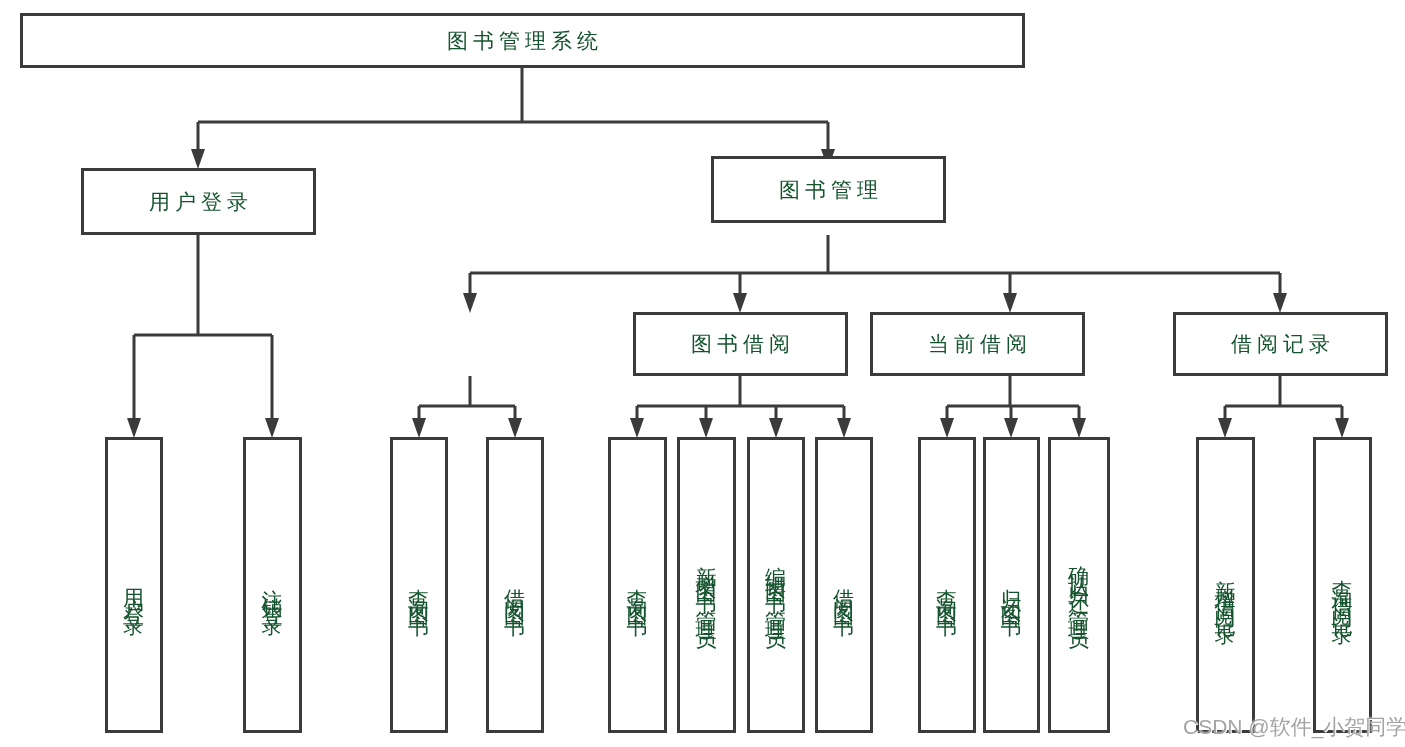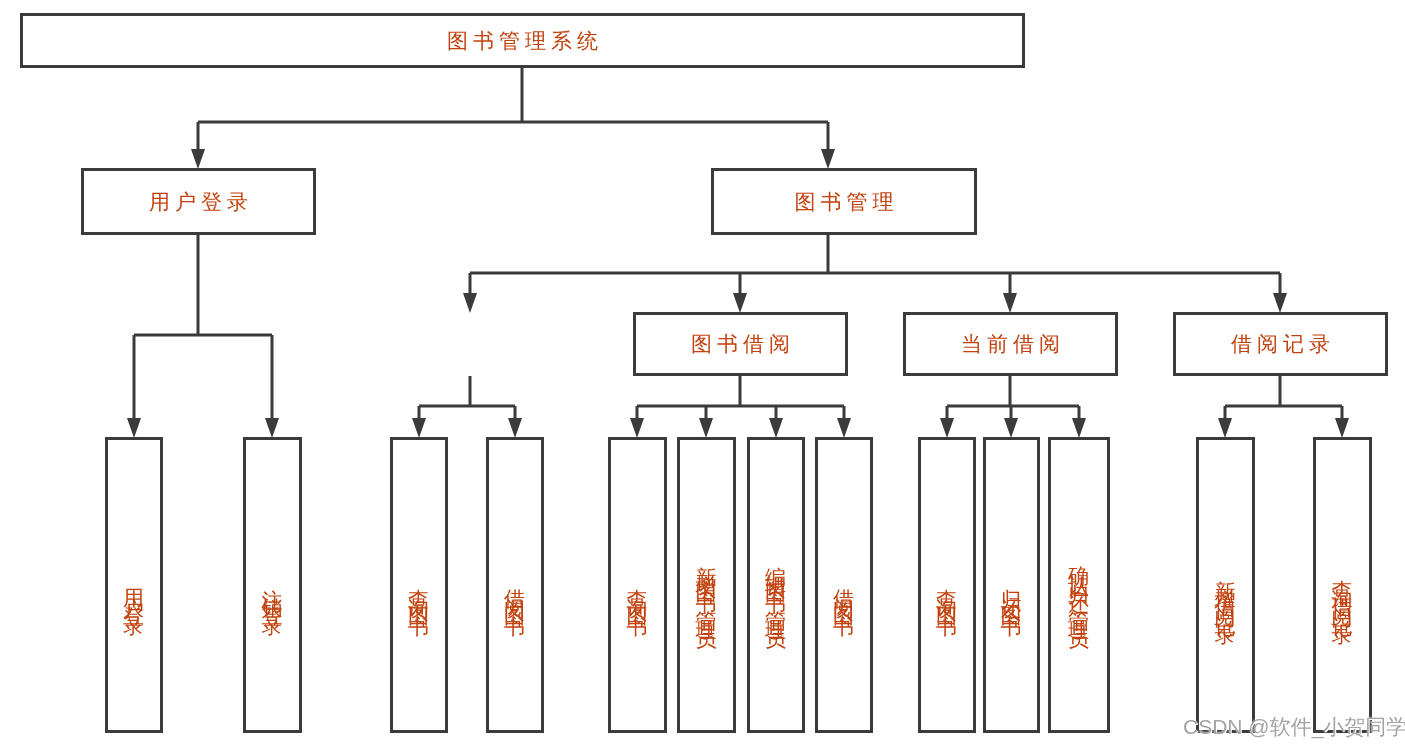--- a/index.html
+++ b/index.html
@@ -22,21 +22,21 @@
     height: 747px;
   }
   .node {
     position: absolute;
     box-sizing: border-box;
     background: #ffffff;
     border: 3px solid #3b3b3b;
     display: flex;
     align-items: center;
     justify-content: center;
-    color: #c2410c;
+    color: #14532d;
     font-size: 21px;
   }
   .node.h span {
     letter-spacing: 5px;
     padding-left: 5px;
     white-space: nowrap;
   }
   .node.v span {
     writing-mode: vertical-rl;
     letter-spacing: 9px;
@@ -101,28 +101,28 @@
     </g>
   </svg>
 
   <div class="node h" style="left:20px;top:13px;width:1005px;height:55px">
     <span>图书管理系统</span>
   </div>
 
   <div class="node h" style="left:81px;top:168px;width:235px;height:67px">
     <span>用户登录</span>
   </div>
-  <div class="node h" style="left:711px;top:168px;width:266px;height:67px">
+  <div class="node h" style="left:711px;top:156px;width:235px;height:67px">
     <span>图书管理</span>
   </div>
 
   <div class="node h" style="left:633px;top:312px;width:215px;height:64px">
     <span>图书借阅</span>
   </div>
-  <div class="node h" style="left:903px;top:312px;width:215px;height:64px">
+  <div class="node h" style="left:870px;top:312px;width:215px;height:64px">
     <span>当前借阅</span>
   </div>
   <div class="node h" style="left:1173px;top:312px;width:215px;height:64px">
     <span>借阅记录</span>
   </div>
 
   <div class="node v" style="left:105px;top:437px;width:58px;height:296px">
     <span>用户登录</span>
   </div>
   <div class="node v" style="left:243px;top:437px;width:59px;height:296px">

